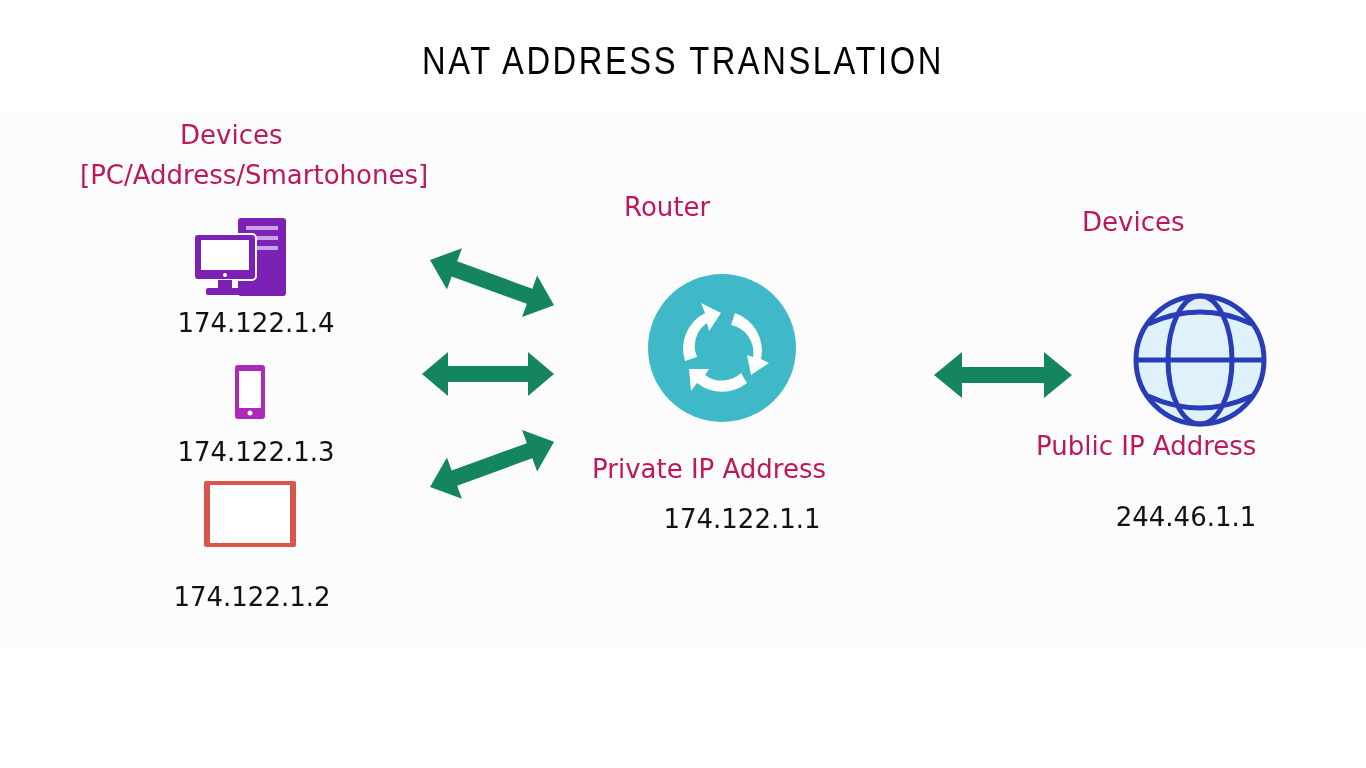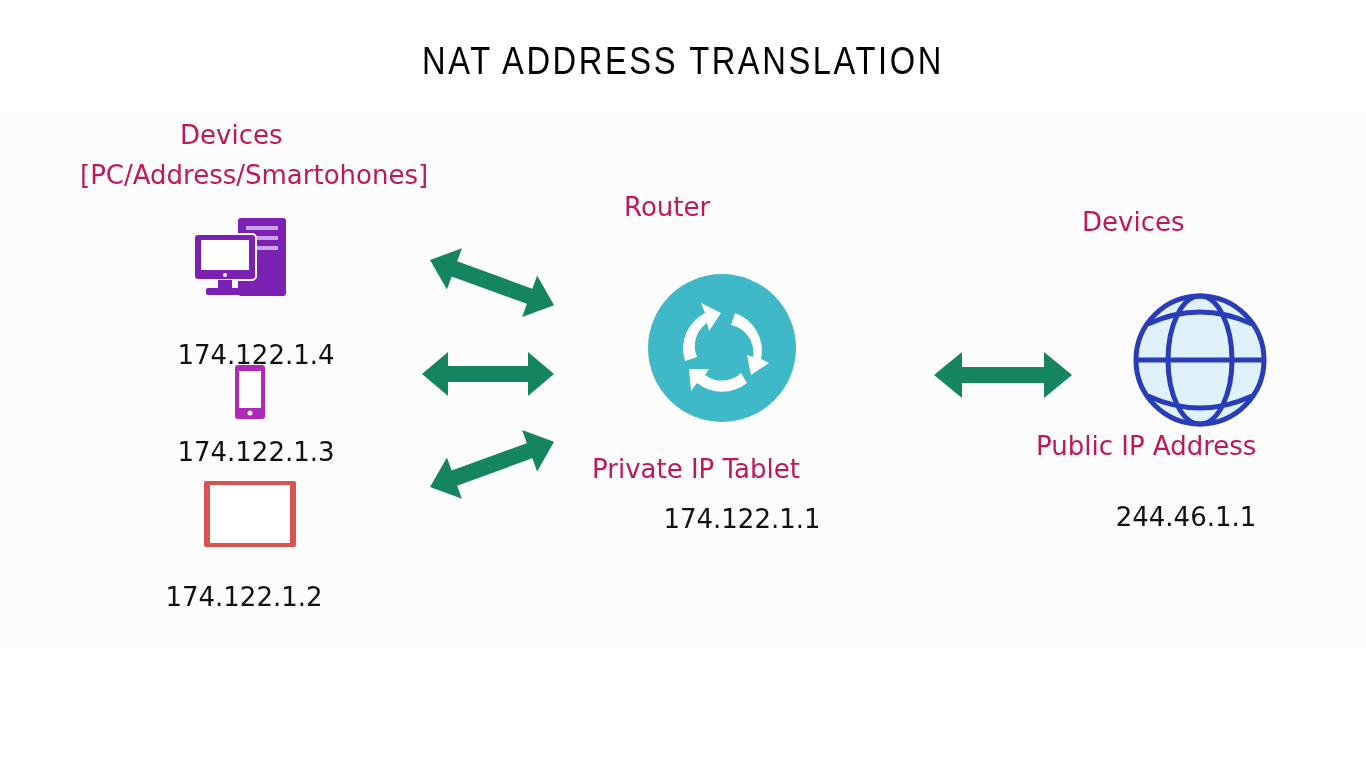--- a/index.html
+++ b/index.html
@@ -37,38 +37,38 @@
     <rect x="54" y="8" width="32" height="4" fill="#c9a2e8"></rect>
     <rect x="54" y="18" width="32" height="4" fill="#c9a2e8"></rect>
     <rect x="54" y="28" width="32" height="4" fill="#c9a2e8"></rect>
     <rect x="2" y="16" width="62" height="46" rx="4" fill="#7b22b5" stroke="#fff" stroke-width="2"></rect>
     <rect x="9" y="22" width="48" height="30" fill="#fff"></rect>
     <circle cx="33" cy="57" r="2" fill="#fff"></circle>
     <rect x="26" y="62" width="14" height="8" fill="#7b22b5"></rect>
     <rect x="14" y="70" width="38" height="7" rx="2" fill="#7b22b5"></rect>
   </svg>
 </div>
-<div class="abs ip" style="left:156px; width:200px; top:308px;margin-top:32px;">174.122.1.4</div>
+<div class="abs ip" style="left:156px; width:200px; top:308px;">174.122.1.4</div>
 
 <div class="abs" style="left:234px; top:364px;">
   <svg width="32" height="56" viewBox="0 0 32 56">
     <rect x="1" y="1" width="30" height="54" rx="3" fill="#b028b8"></rect>
     <rect x="5" y="7" width="22" height="37" fill="#fff"></rect>
     <circle cx="16" cy="49" r="2.5" fill="#fff"></circle>
   </svg>
 </div>
 <div class="abs ip" style="left:156px; width:200px; top:437px;">174.122.1.3</div>
 
 <div class="abs" style="left:203px; top:480px;">
   <svg width="94" height="68" viewBox="0 0 94 68">
     <rect x="1" y="1" width="92" height="66" rx="2" fill="#d9534f"></rect>
     <rect x="7" y="5" width="80" height="58" fill="#fff"></rect>
   </svg>
 </div>
-<div class="abs ip" style="left:144px; width:200px; top:582px;">174.122.1.2</div>
+<div class="abs ip" style="left:152px; width:200px; top:582px;">174.122.1.2</div>
 
 <div class="abs" style="left:420px; top:230px;">
   <svg width="150" height="280" viewBox="0 0 150 280">
     <defs>
       <g id="dbl">
         <polygon points="0,0 26,-22 26,-8 106,-8 106,-22 132,0 106,22 106,8 26,8 26,22" fill="#14855f"></polygon>
       </g>
     </defs>
     <g transform="translate(10,30) rotate(20)">
         <use href="#dbl"></use>
@@ -92,21 +92,21 @@
 <div class="abs" style="left:647px; top:273px;">
   <svg width="150" height="150" viewBox="0 0 150 150">
     <circle cx="75" cy="75" r="74" fill="#3fb8c8"></circle>
     <g fill="#ffffff">
       <path d="M38 88 A40 40 0 0 1 58 40 L54 30 L74 40 L62 58 L60 50 A28 28 0 0 0 50 84 Z"></path>
       <path d="M88 40 A40 40 0 0 1 114 86 L122 90 L104 102 L100 82 L106 84 A28 28 0 0 0 84 52 Z"></path>
       <path d="M100 110 A40 40 0 0 1 50 110 L44 118 L42 96 L62 96 L58 102 A28 28 0 0 0 94 100 Z"></path>
     </g>
   </svg>
 </div>
-<div class="abs label" style="left:592px; width:300px; top:454px;">Private IP Tablet</div>
+<div class="abs label" style="left:592px; width:300px; top:454px;">Private IP Address</div>
 <div class="abs ip" style="left:642px; width:200px; top:504px;">174.122.1.1</div>
 
 <div class="abs label" style="left:1082px; width:200px; top:207px;">Devices</div>
 <div class="abs" style="left:1130px; top:292px;">
   <svg width="140" height="136" viewBox="0 0 140 136">
     <circle cx="70" cy="68" r="64" fill="#dff1fb" stroke="#2a3db8" stroke-width="5"></circle>
     <ellipse cx="70" cy="68" rx="32" ry="64" fill="none" stroke="#2a3db8" stroke-width="5"></ellipse>
     <line x1="6" y1="68" x2="134" y2="68" stroke="#2a3db8" stroke-width="5"></line>
     <path d="M18 32 Q70 8 122 32" fill="none" stroke="#2a3db8" stroke-width="5"></path>
     <path d="M18 104 Q70 128 122 104" fill="none" stroke="#2a3db8" stroke-width="5"></path>

